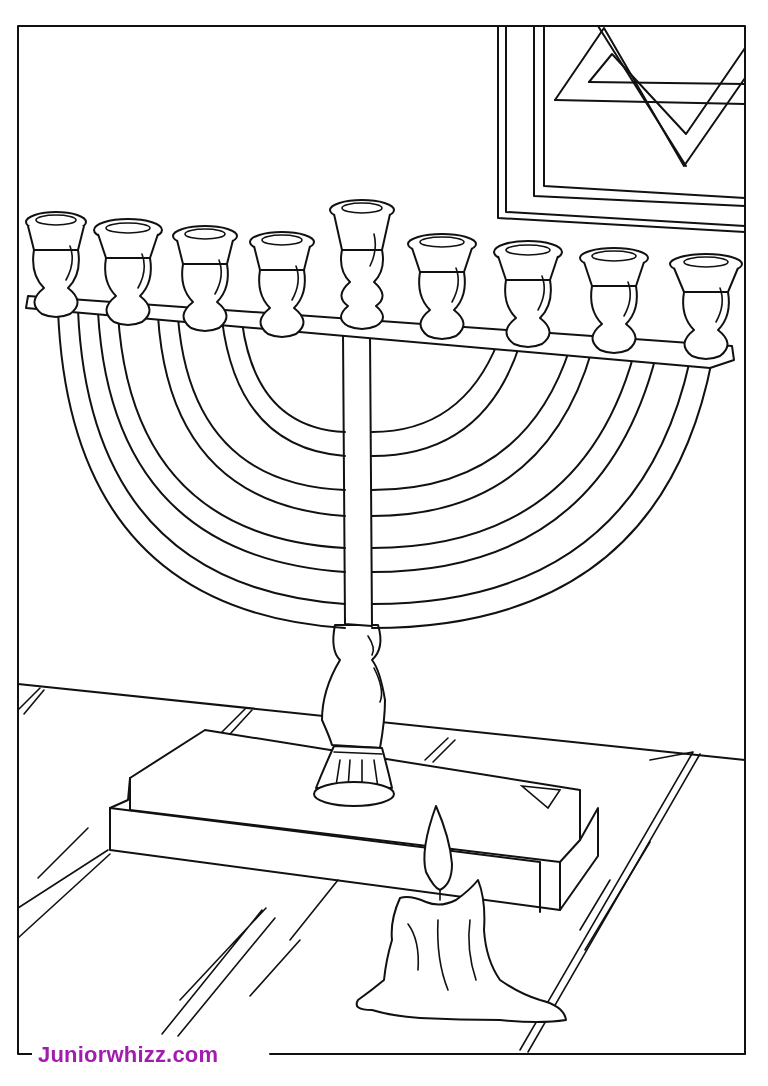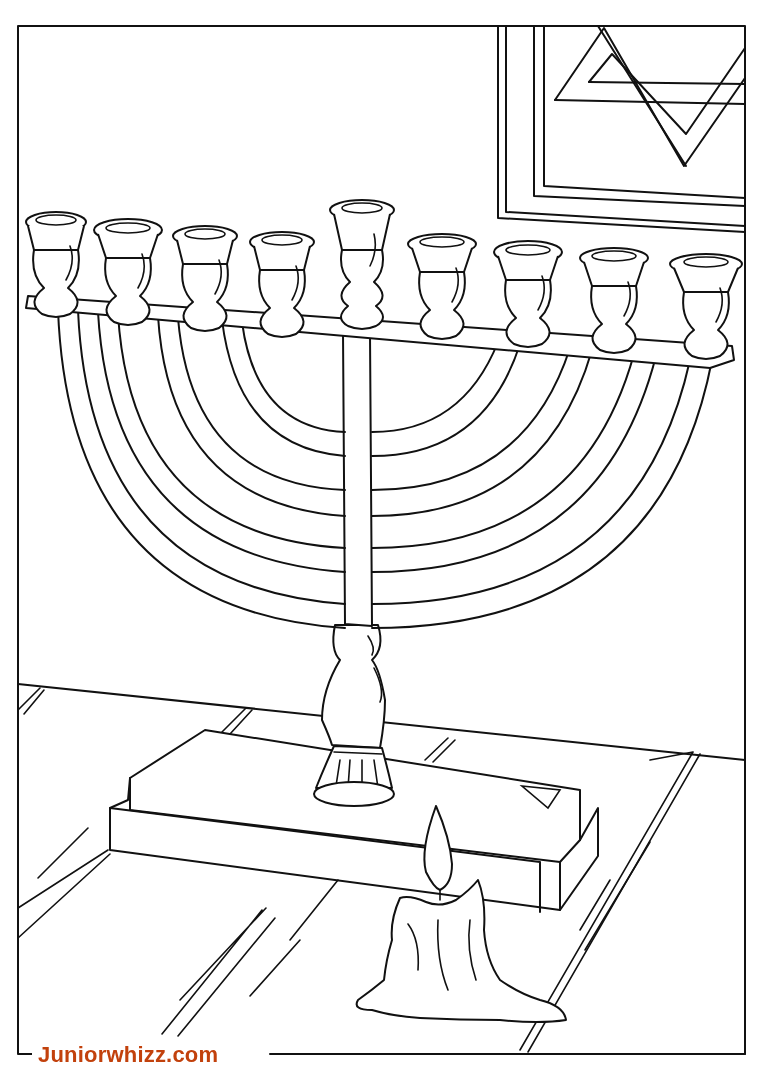--- a/index.html
+++ b/index.html
@@ -3,21 +3,21 @@
 <meta charset="utf-8">
 <style>
   html, body { margin:0; padding:0; background:#ffffff; }
   body { width:768px; height:1086px; position:relative; overflow:hidden; font-family:"Liberation Sans", sans-serif; }
   #art { position:absolute; left:0; top:0; width:768px; height:1086px; }
   .ln { fill:none; stroke:#111; stroke-width:2; stroke-linejoin:round; stroke-linecap:round; }
   .lnt { fill:none; stroke:#111; stroke-width:1.6; stroke-linecap:round; }
   .fw { fill:#fff; stroke:#111; stroke-width:2; stroke-linejoin:round; }
   .credit {
     position:absolute; left:32px; top:1042px; font-size:22px; font-weight:bold;
-    color:#c2410c; background:#fff; padding:0 6px; letter-spacing:0.2px;
+    color:#a21caf; background:#fff; padding:0 6px; letter-spacing:0.2px;
   }
 </style>
 </head>
 <body>
 
 <svg id="art" viewBox="0 0 768 1086" xmlns="http://www.w3.org/2000/svg">
 
   <g>
     <path class="ln" d="M18 26 L745 26 L745 1054 L300 1054 M18 26 L18 1054 L32 1054"></path>
   </g>

